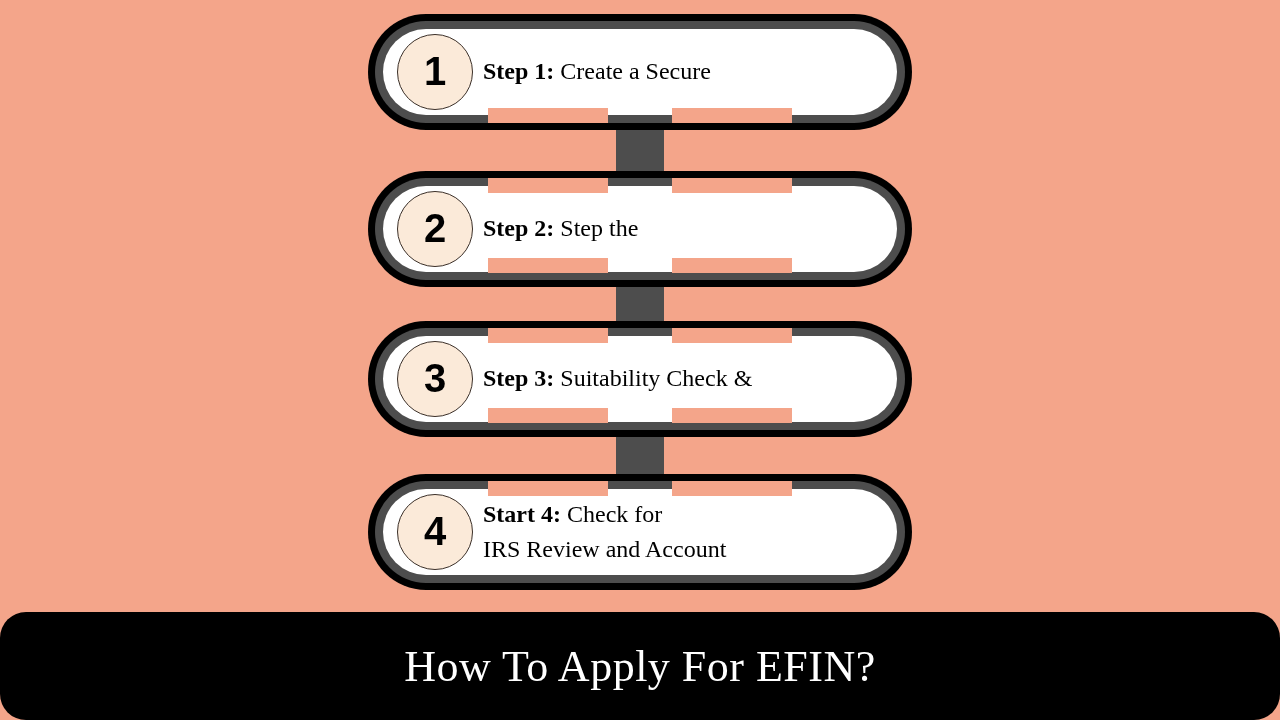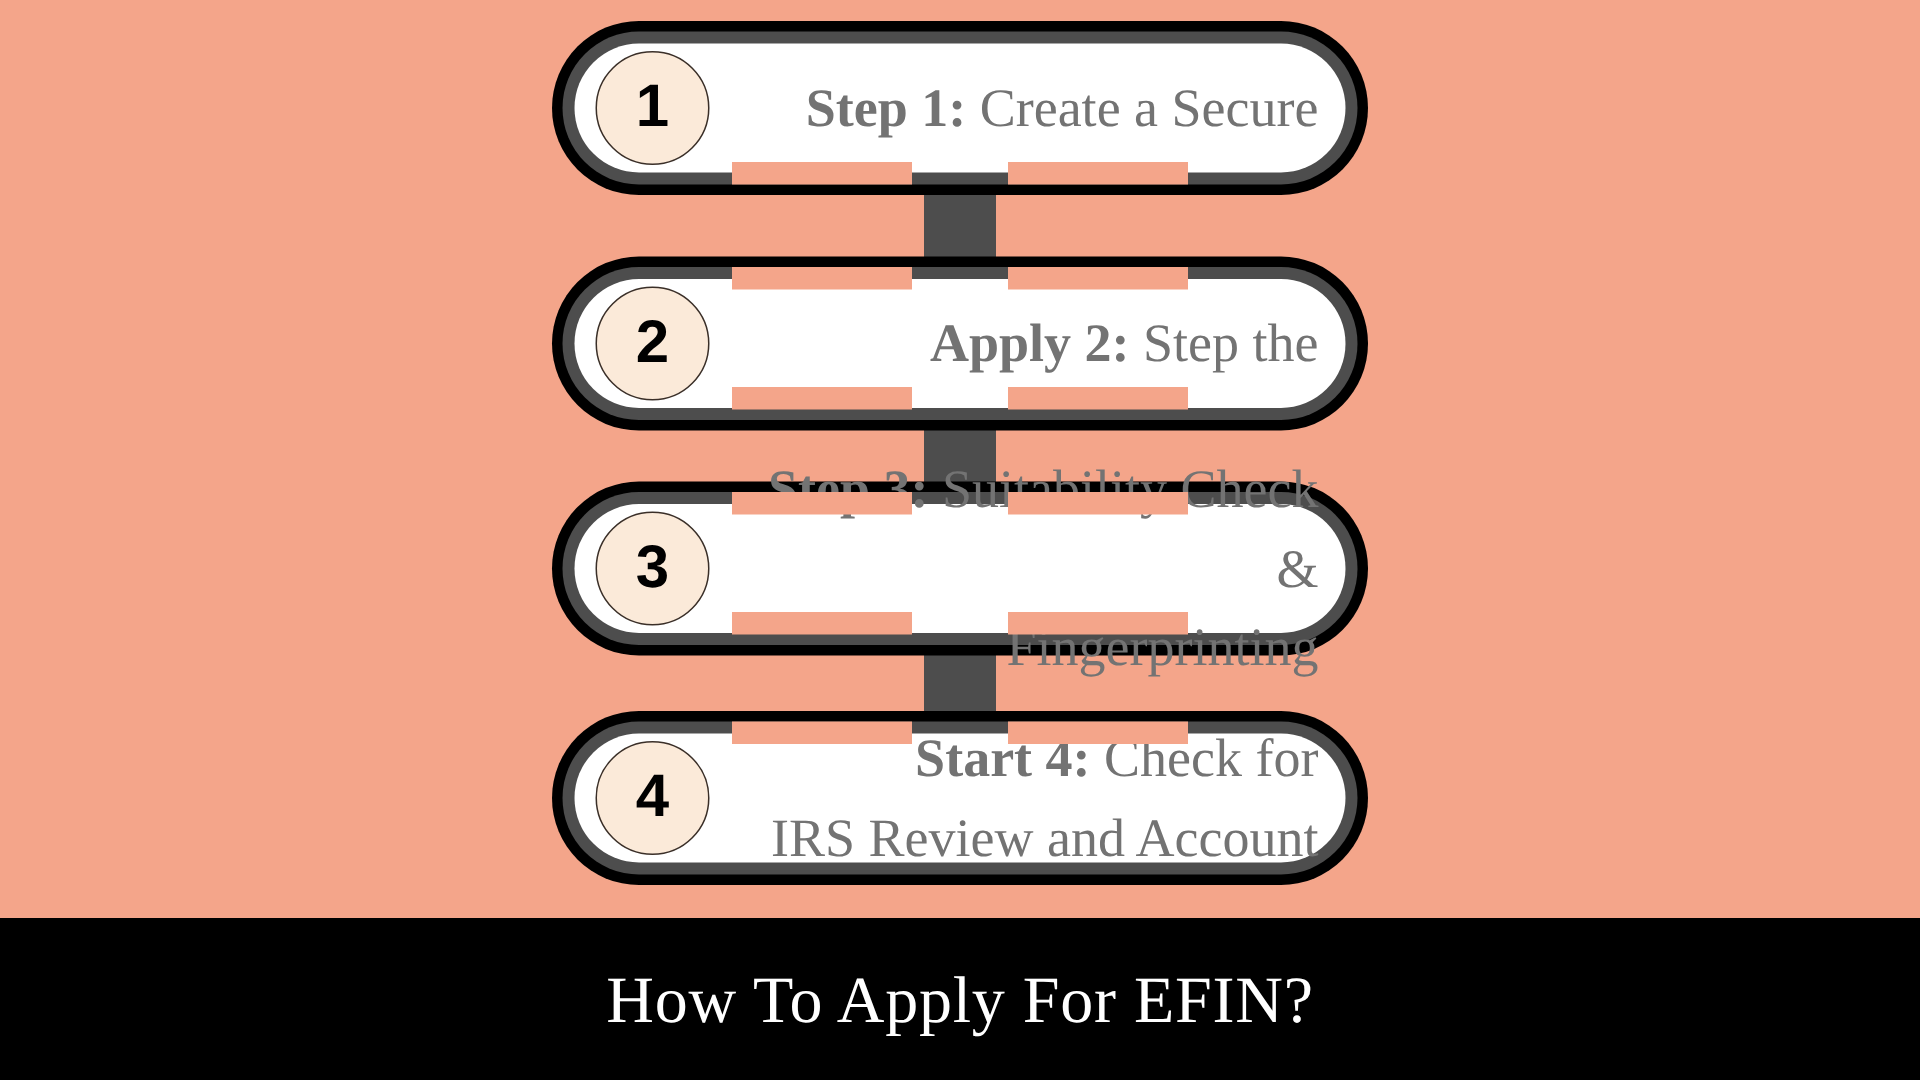--- a/index.html
+++ b/index.html
@@ -104,23 +104,23 @@
     padding-bottom: 3px;
   }
 
   
   .step-text {
     position: absolute;
     left: 100px;
     right: 18px;
     top: 50%;
     transform: translateY(-50%);
-    text-align: right;
-    color: #737373;
-    font-size: 36px;
+    text-align: left;
+    color: #000000;
+    font-size: 24px;
     line-height: 1.46;
   }
   .step-text .lead {
     font-weight: bold;
   }
 
   
   .notch {
     position: absolute;
     width: 120px;
@@ -141,20 +141,21 @@
   .footer {
     position: absolute;
     left: 0;
     top: 612px;
     width: 1280px;
     height: 108px;
     background: #000000;
     display: flex;
     align-items: center;
     justify-content: center;
+    border-radius: 26px;
   }
   .footer-title {
     color: #ffffff;
     font-size: 44px;
     letter-spacing: 0.5px;
     white-space: nowrap;
   }
 </style>
 </head>
 <body>
@@ -180,35 +181,34 @@
       </div>
     </div>
 
     <div class="step s2">
       <div class="step-ring">
         <div class="step-inner">
           <div class="badge">
             <span class="badge-num">2</span>
           </div>
           <div class="step-text">
-            <span class="lead">Apply 2:</span><span> Step the</span><br>
+            <span class="lead">Step 2:</span><span> Step the</span><br>
           </div>
         </div>
       </div>
     </div>
 
     <div class="step s3">
       <div class="step-ring">
         <div class="step-inner">
           <div class="badge">
             <span class="badge-num">3</span>
           </div>
           <div class="step-text">
             <span class="lead">Step 3:</span><span> Suitability Check &amp;</span><br>
-            <span>Fingerprinting</span>
           </div>
         </div>
       </div>
     </div>
 
     <div class="step s4">
       <div class="step-ring">
         <div class="step-inner">
           <div class="badge">
             <span class="badge-num">4</span>

